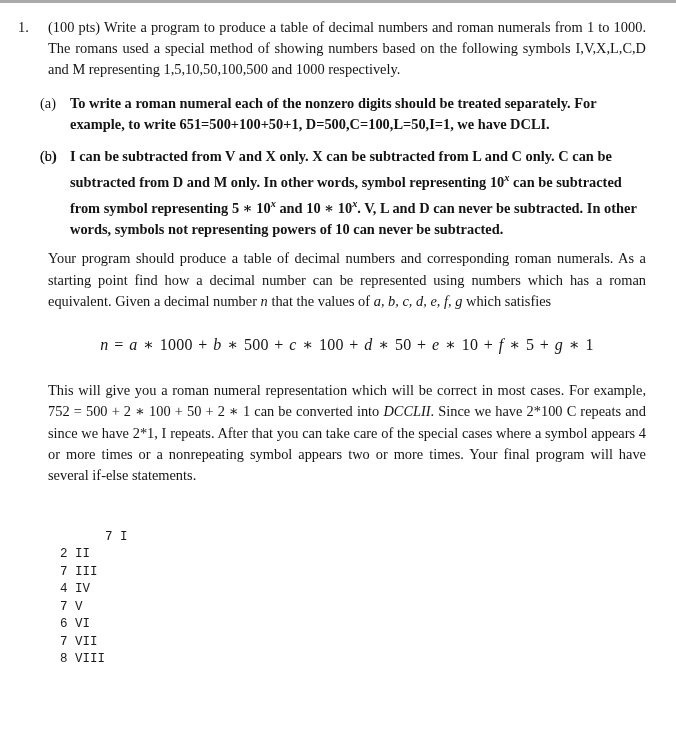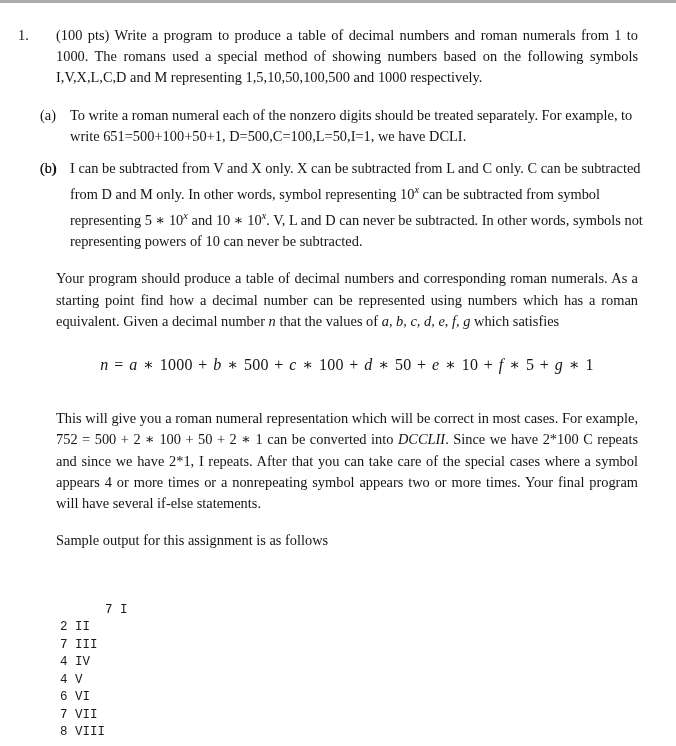--- a/index.html
+++ b/index.html
@@ -50,21 +50,21 @@
     left: 18px;
     top: 0;
     font-size: 14.4px;
     line-height: 21.2px;
   }
   .para {
     font-size: 14.4px;
     line-height: 21.2px;
     text-align: justify;
     text-justify: inter-word;
-    margin: 16px;
+    margin: 8px;
     hyphens: none;
   }
   .para + .para {
     margin-top: 12px;
   }
 
   
   .sublist {
     margin: 12px 0 0 0;
     padding: 0;
@@ -83,20 +83,21 @@
     left: 0;
     top: 0;
     font-size: 14.4px;
     line-height: 21.2px;
   }
   .sublist-text {
     font-size: 14.4px;
     line-height: 21.2px;
     text-align: justify;
     text-justify: inter-word;
+    font-weight: bold;
   }
 
   
   .mi {
     font-family: "Liberation Serif", "DejaVu Serif", serif;
     font-style: italic;
   }
   .mn {
     font-style: normal;
   }
@@ -170,32 +171,31 @@
       <p class="para"><span>Your program should produce a table of decimal numbers and corresponding roman numerals. As a starting point find how a decimal number can be represented using numbers which has a roman equivalent. Given a decimal number </span><span class="mi">n</span><span> that the values of </span><span class="mi">a, b, c, d, e, f, g</span><span> which satisfies</span></p>
 
       <div class="equation">
         <span class="mi">n</span><span class="op mn"> = </span><span class="mi">a</span><span class="op mn"> ∗ </span><span class="mn">1000</span><span class="op mn"> + </span><span class="mi">b</span><span class="op mn"> ∗ </span><span class="mn">500</span><span class="op mn"> + </span><span class="mi">c</span><span class="op mn"> ∗ </span><span class="mn">100</span><span class="op mn"> + </span><span class="mi">d</span><span class="op mn"> ∗ </span><span class="mn">50</span><span class="op mn"> + </span><span class="mi">e</span><span class="op mn"> ∗ </span><span class="mn">10</span><span class="op mn"> + </span><span class="mi">f</span><span class="op mn"> ∗ </span><span class="mn">5</span><span class="op mn"> + </span><span class="mi">g</span><span class="op mn"> ∗ </span><span class="mn">1</span>
       </div>
 
       <div class="blockgap-lg"></div>
 
       <p class="para"><span>This will give you a roman numeral representation which will be correct in most cases. For example, 752 = 500 + 2 ∗ 100 + 50 + 2 ∗ 1 can be converted into </span><span class="mi">DCCLII</span><span>. Since we have 2*100 C repeats and since we have 2*1, I repeats. After that you can take care of the special cases where a symbol appears 4 or more times or a nonrepeating symbol appears two or more times. Your final program will have several if-else statements.</span></p>
 
-      <p class="para">Sample output for this assignment is as follows</p>
 
     </div>
 
     <div class="blockgap-lg"></div>
 
     <div class="codeblock">
       <span class="code-line">7 I</span>
 <span class="code-line">2 II</span>
 <span class="code-line">7 III</span>
 <span class="code-line">4 IV</span>
-<span class="code-line">4 V</span>
+<span class="code-line">7 V</span>
 <span class="code-line">6 VI</span>
 <span class="code-line">7 VII</span>
 <span class="code-line">8 VIII</span>
 
     </div>
 
   </div>
 </div>
 
 </body></html>

